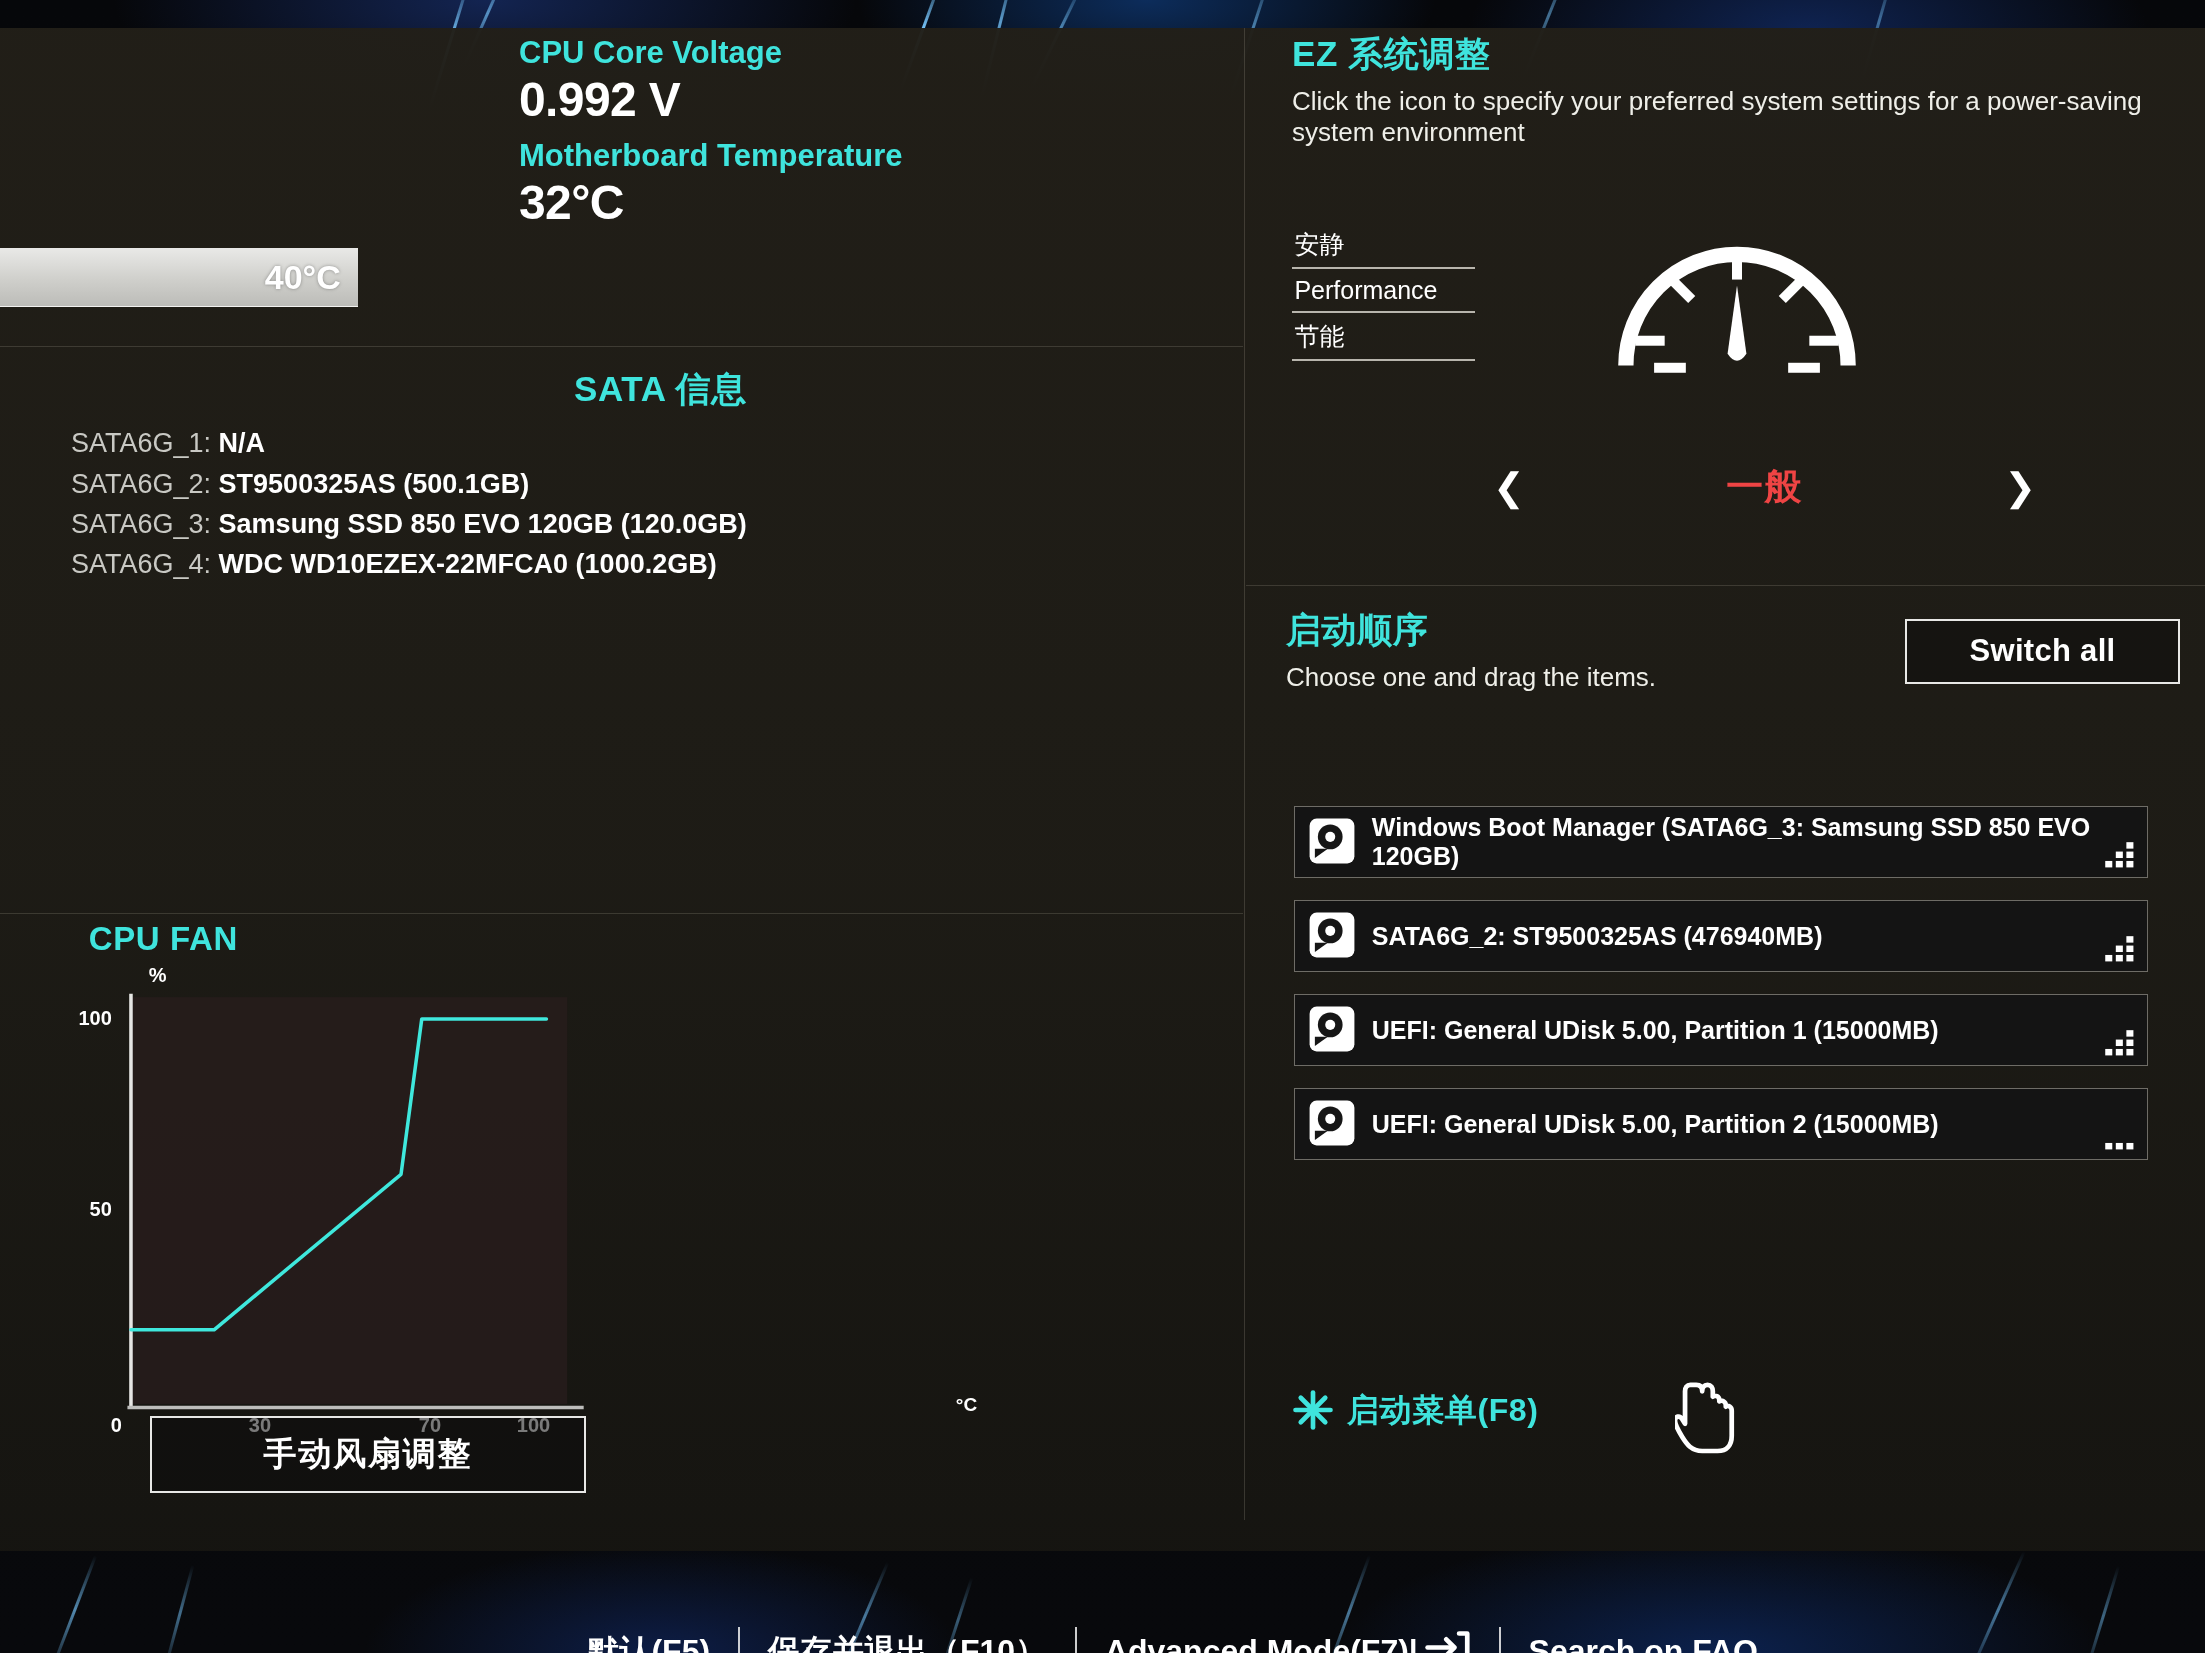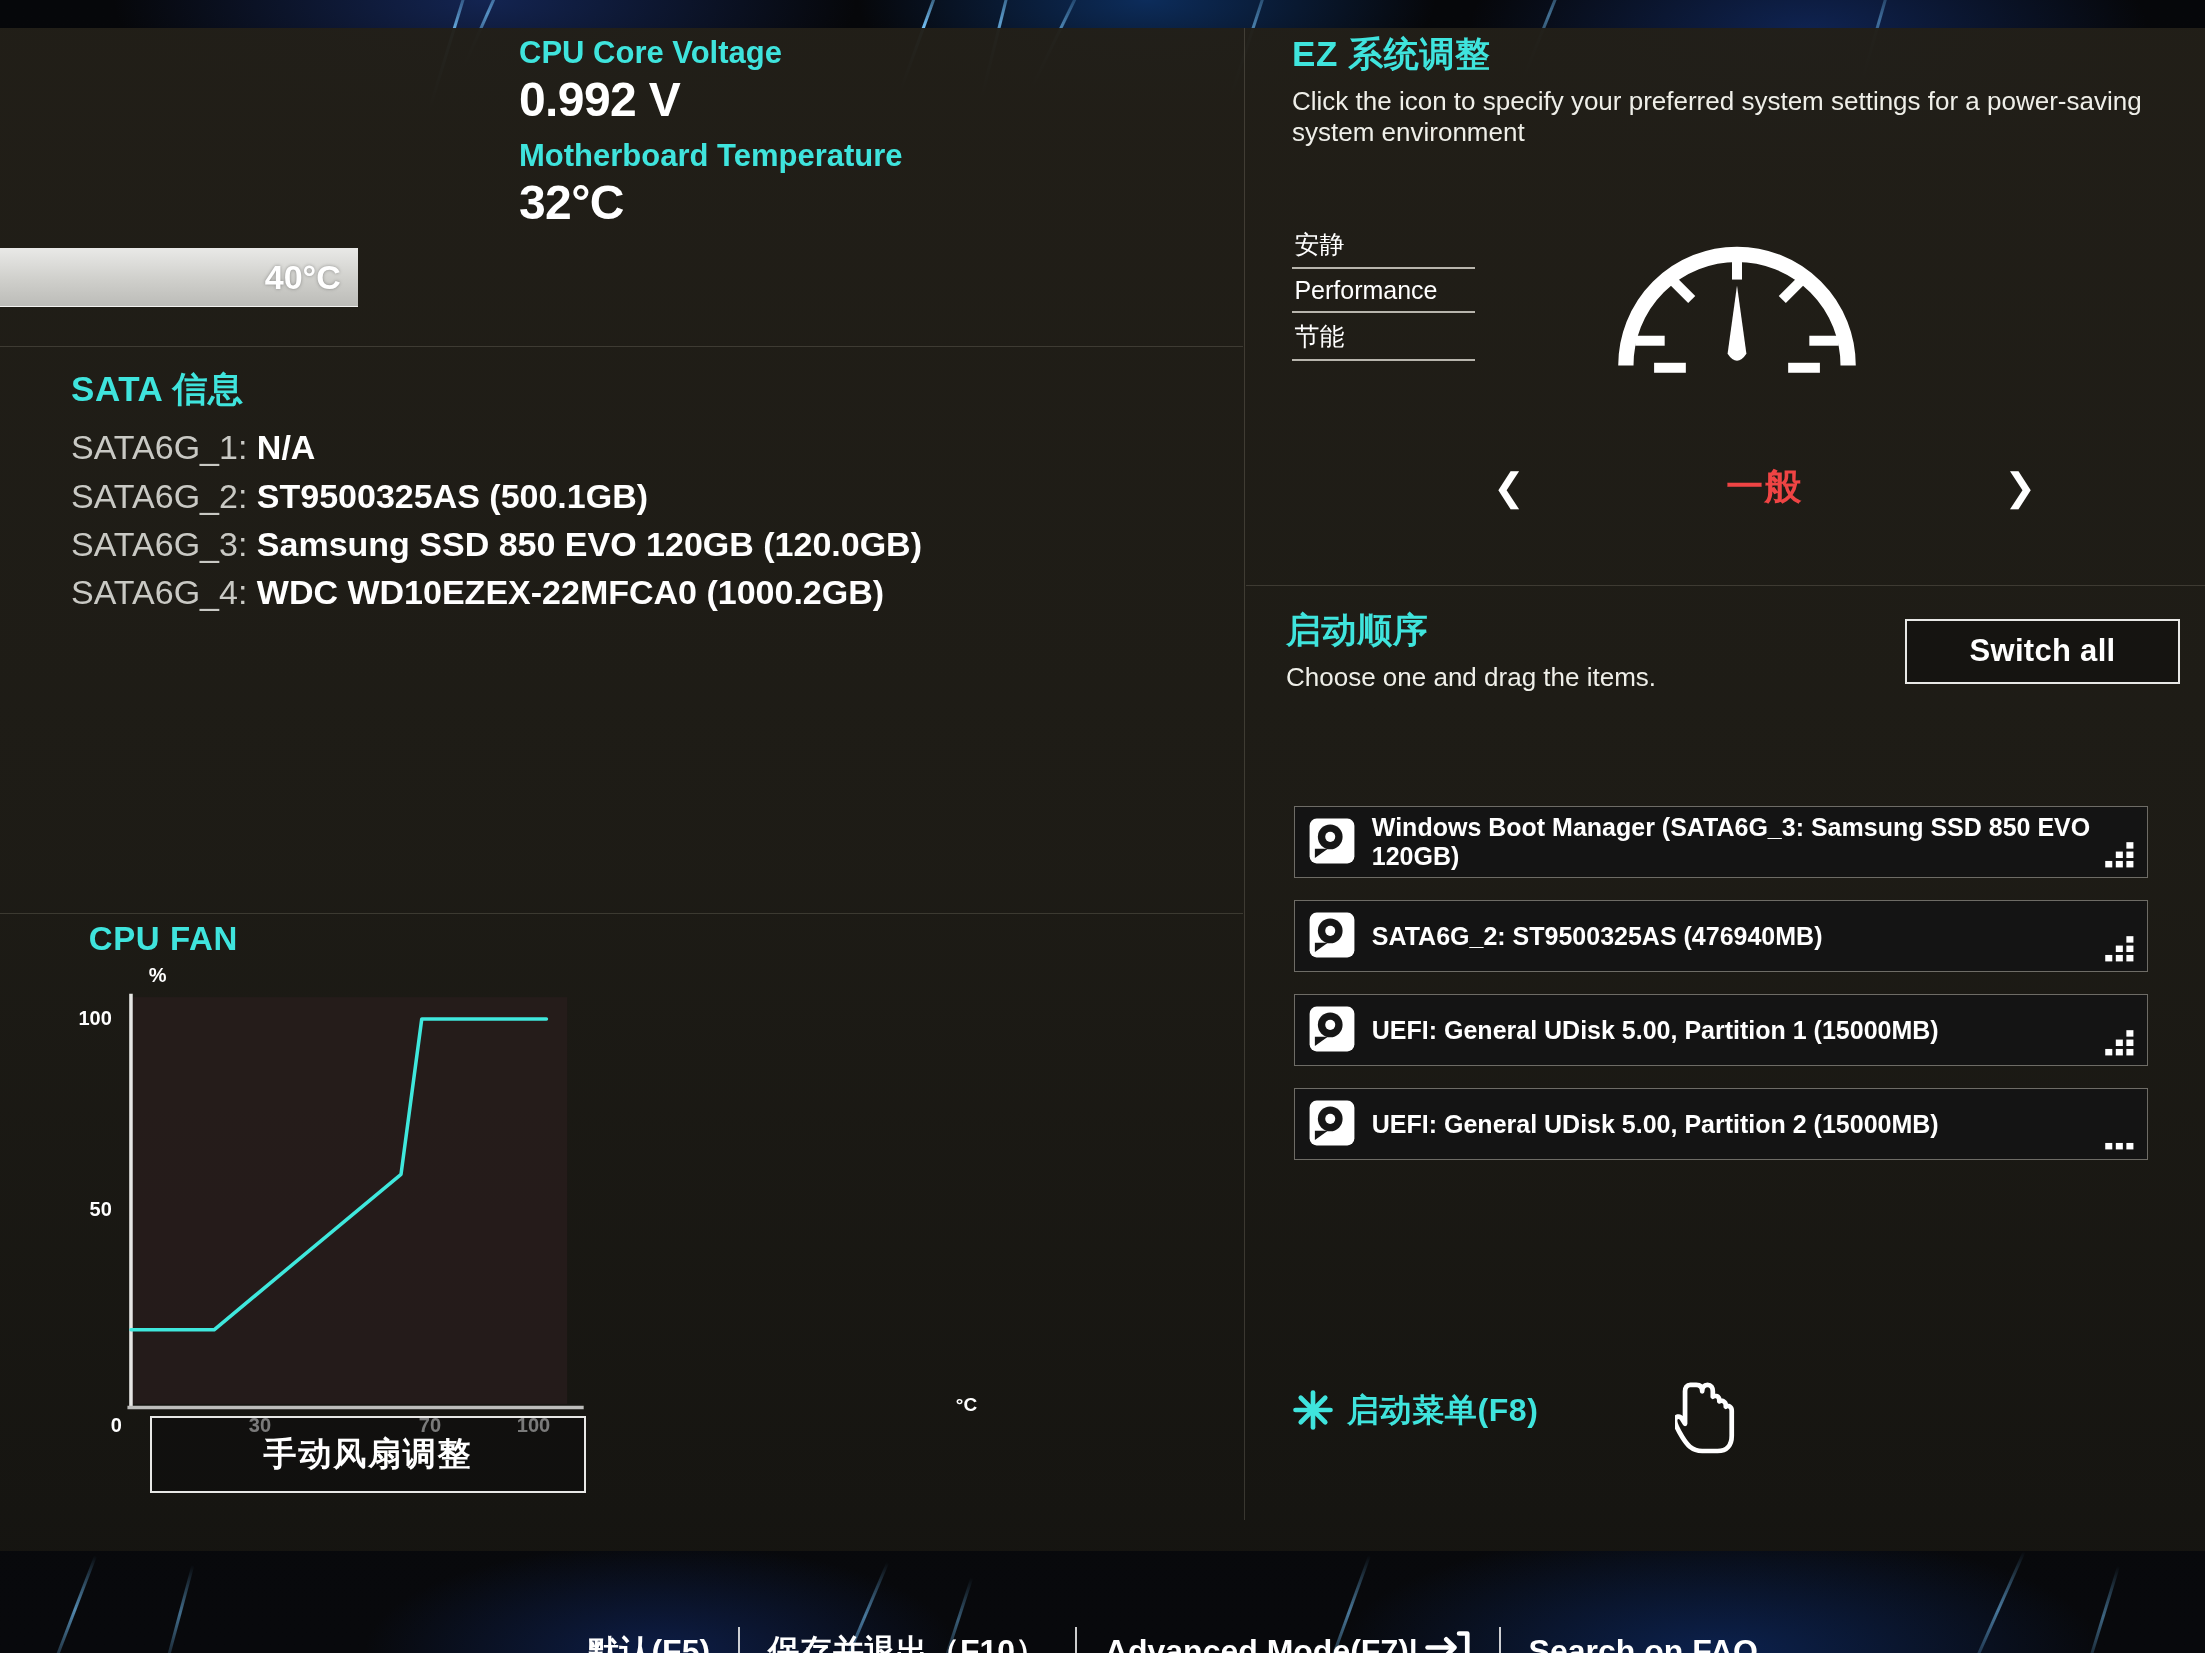--- a/index.html
+++ b/index.html
@@ -42,22 +42,22 @@
               border-bottom:1.8px solid #f2f2f0; }
   #temp-bar span { position:absolute; right:17.7px; top:50%; transform:translateY(-50%);
               font-size:34px; font-weight:800; color:#fff; text-shadow:0 0 3.5px rgba(0,0,0,.35); }
 
   #sensor-mid { position:absolute; left:519px; top:35px; z-index:3; }
   #sensor-mid .lbl-cy { margin-bottom:1.2px; }
   #sensor-mid .val-lg { margin-bottom:10.6px; }
 
   
   #sata { position:absolute; left:71px; top:366px; z-index:3; }
-  #sata h2 { font-size:35px; font-weight:700; color:#3fe4dd; margin-bottom:15.3px; letter-spacing:0.6px; }
-  .sata-row { font-size:34px; margin-bottom:9.4px; white-space:nowrap; }
+  #sata h2 { font-size:35px; font-weight:700; color:#3fe4dd; margin-bottom:15.3px; letter-spacing:0.6px;text-align:right; }
+  .sata-row { font-size:27px; margin-bottom:9.4px; white-space:nowrap; }
   .sata-row .k { color:#c9c9c4; font-weight:400; }
   .sata-row .v { color:#fff; font-weight:700; }
 
   
   #fanbox { position:absolute; left:11.8px; top:920px; width:1215px; height:596px; z-index:3; }
   #fanbox h2 { position:absolute; left:77px; top:0; font-size:33px; font-weight:700; color:#3fe4dd; letter-spacing:0.6px; }
   #fan-pct { position:absolute; left:137px; top:44px; font-size:20px; font-weight:700; color:#fff; }
   #fan-c   { position:absolute; left:944px; top:474px; font-size:19px; font-weight:700; color:#fff; }
   .ytick { position:absolute; font-size:20px; font-weight:700; color:#fff; text-align:right; width:65px; }
   .xtick { position:absolute; font-size:20px; font-weight:700; color:#fff; }

